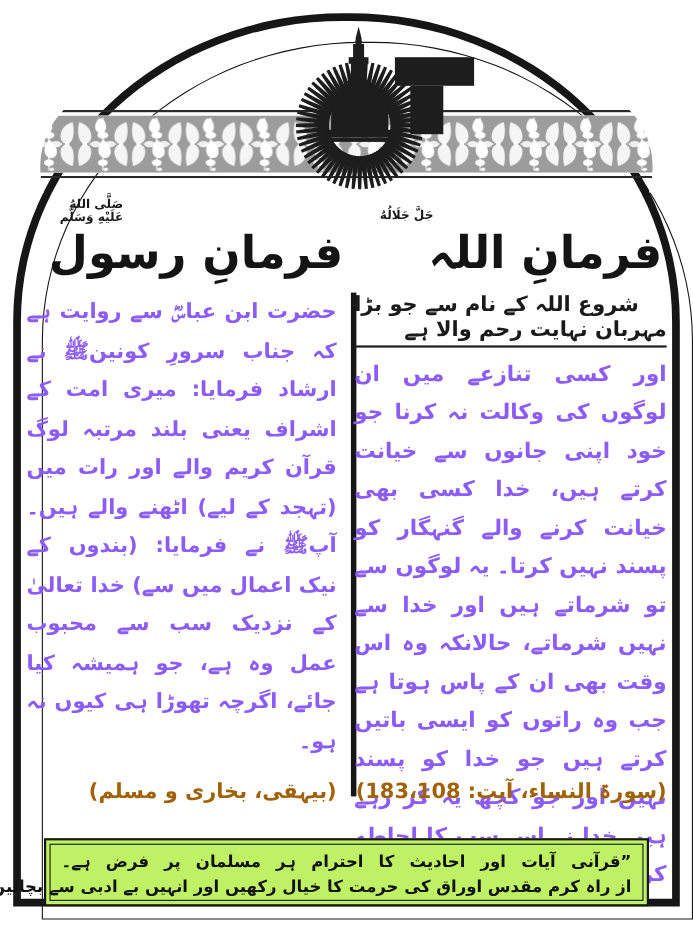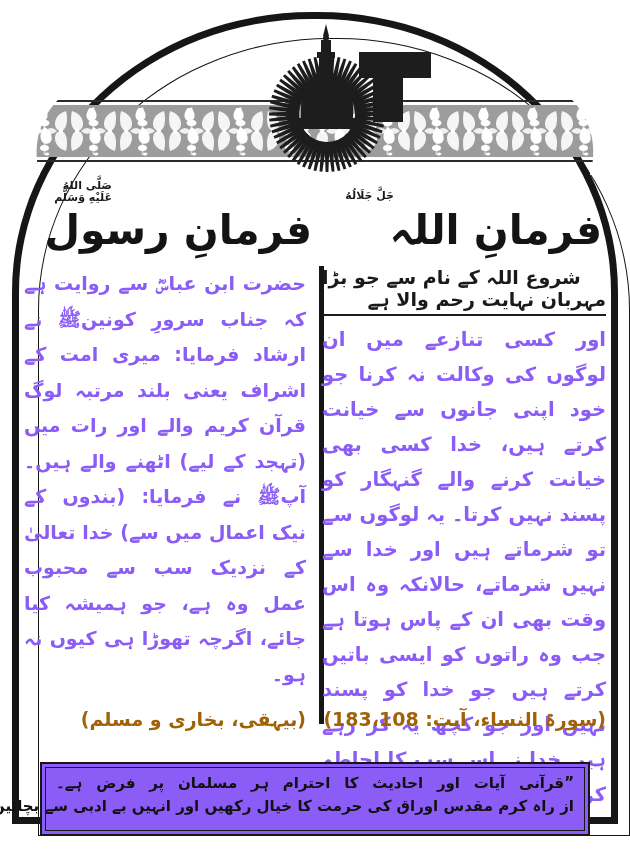--- a/index.html
+++ b/index.html
@@ -109,22 +109,22 @@
     position:absolute;left:0;right:0;bottom:0;
     direction:rtl;text-align:center;
     font-size:19px;font-weight:700;color:#a16207;
     font-family:"DejaVu Sans","Liberation Sans",sans-serif;
   }
   .col-right .cite{bottom:-6px;}
   .col-left .cite{bottom:-6px;}
 
   
   .footer-box{
-    position:absolute;left:40px;top:762px;width:550px;height:74px;
-    border:2.5px solid #161616;box-sizing:border-box;background:#8b5cf6;
+    position:absolute;left:40px;top:762px;width:550px;height:62px;
+    border:2.5px solid #161616;box-sizing:border-box;background:#bef264;
   }
   .footer-inner{
     position:absolute;left:3px;top:3px;right:3px;bottom:3px;
     border:1px solid #161616;box-sizing:border-box;
     padding:4px 10px 0 10px;
   }
   .footer-line{
     direction:rtl;text-align:justify;text-align-last:justify;
     font-size:15px;line-height:23px;font-weight:600;color:#111;
     font-family:"DejaVu Sans","Liberation Sans",sans-serif;

